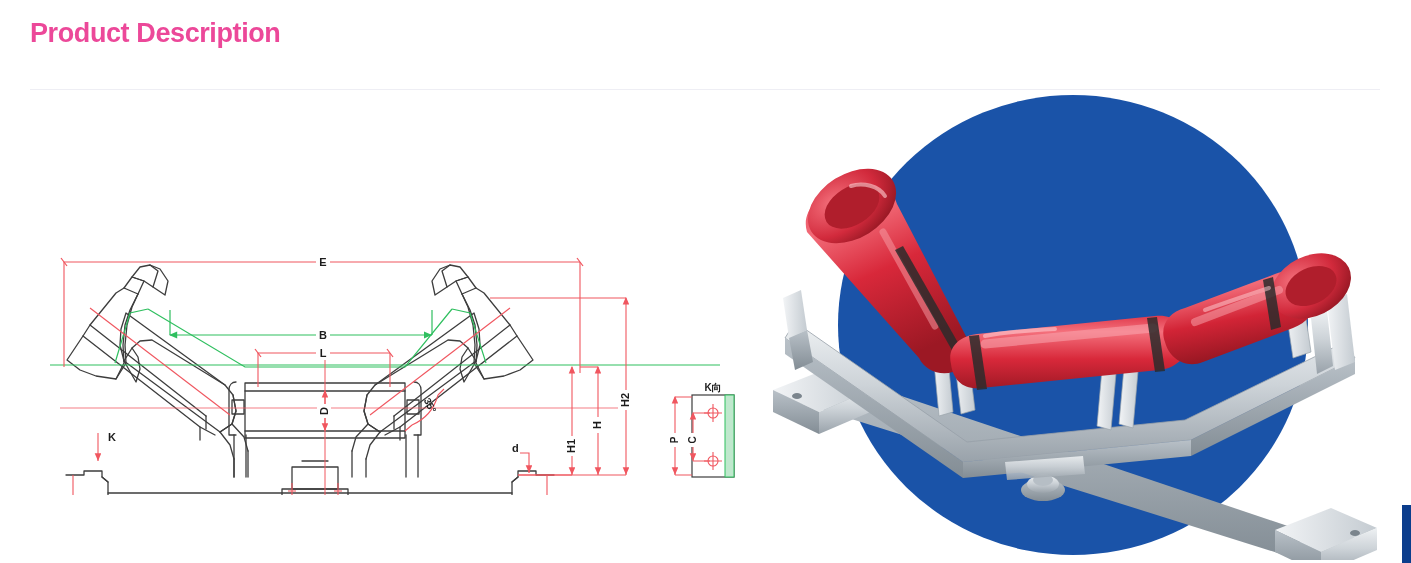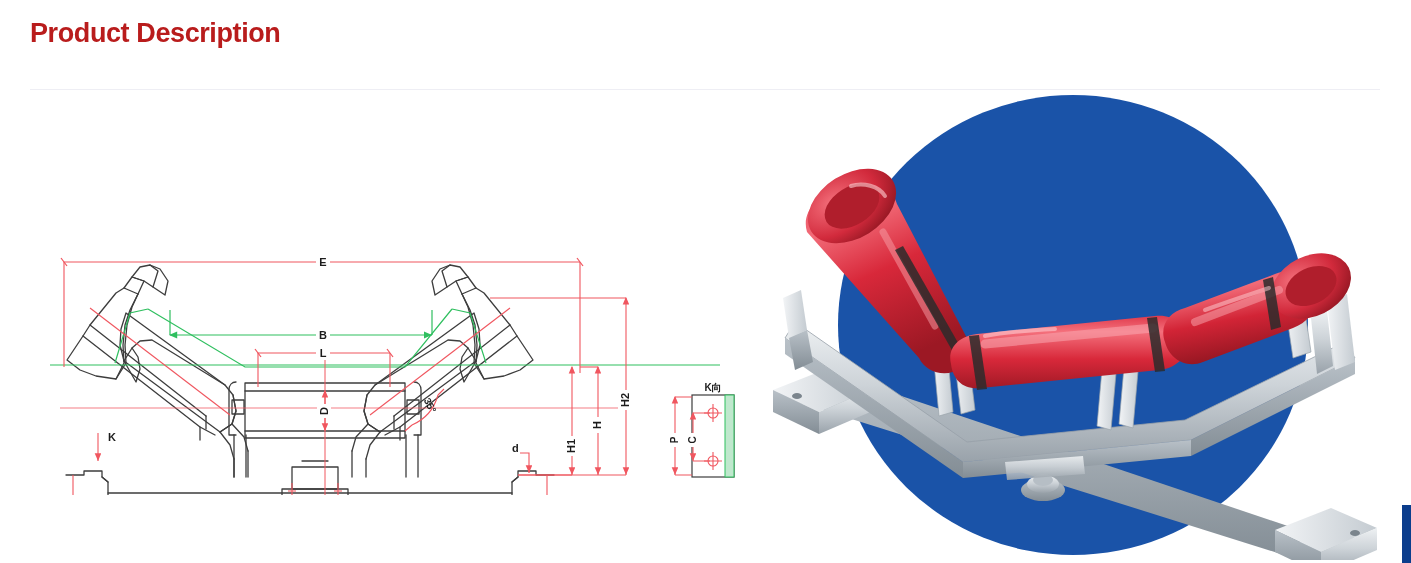--- a/index.html
+++ b/index.html
@@ -15,21 +15,21 @@
     width: 1411px;
     height: 563px;
     background: #fff;
   }
   .page-title {
     position: absolute;
     left: 30px;
     top: 18px;
     font-size: 27px;
     font-weight: bold;
-    color: #b91c1c;
+    color: #ec4899;
     letter-spacing: -0.4px;
     font-family: "Liberation Sans", sans-serif;
   }
   .title-divider {
     position: absolute;
     left: 30px;
     top: 89px;
     width: 1350px;
     height: 1px;
     background: #eeeef4;

